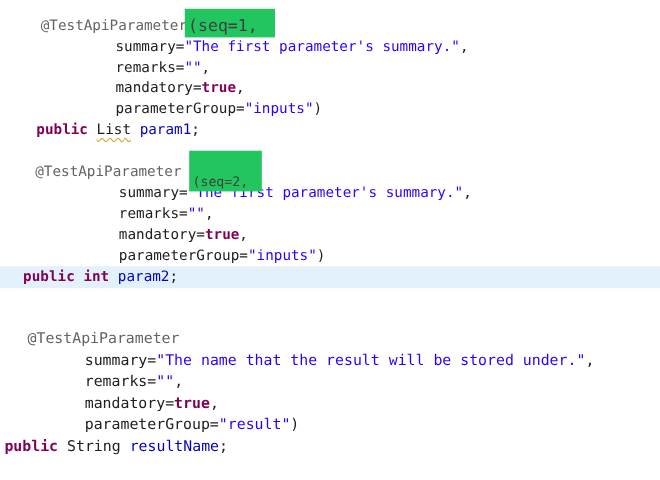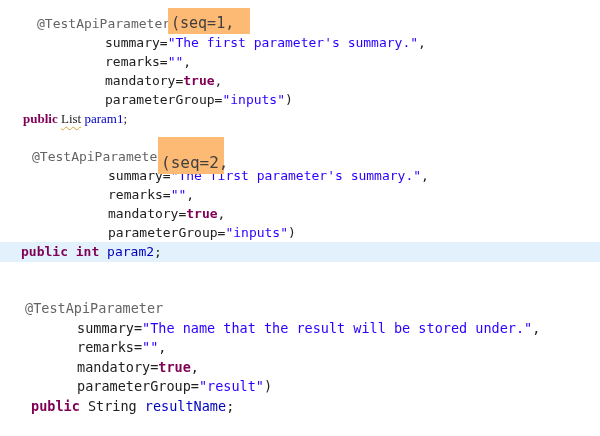--- a/index.html
+++ b/index.html
@@ -5,47 +5,47 @@
   html,body{margin:0;padding:0;background:#ffffff;}
   #screen{
     position:relative;width:600px;height:436px;overflow:hidden;background:#ffffff;
     font-family:"DejaVu Sans Mono","Liberation Mono",monospace;
   }
   .block{position:absolute;left:0;right:0;z-index:1;font-size:13px;}
   .code-line{white-space:pre;height:19px;line-height:19px;}
   .b0{top:14px;}
   .b0 .l-ann{padding-left:37px;}
   .b0 .l-member{padding-left:105px;}
-  .b0 .l-decl{padding-left:23px;font-family:Liberation Serif, serif;}
+  .b0 .l-decl{padding-left:33px;}
   .b1{top:147px;}
   .b1 .l-ann{padding-left:32px;}
   .b1 .l-member{padding-left:108px;}
   .b1 .l-decl{padding-left:21px;}
   .b2{top:299px;font-size:13.5px;}
   .b2 .code-line{height:19.5px;line-height:19.5px;}
   .b2 .l-ann{padding-left:25px;}
   .b2 .l-member{padding-left:77px;}
-  .b2 .l-decl{padding-left:31px;}
+  .b2 .l-decl{padding-left:4px;}
 
   .tok-annotation{color:var(--annotation);margin-top:12px;}
   .tok-plain{color:var(--plain);}
   .tok-string{color:var(--string);}
   .tok-keyword{color:var(--keyword);font-weight:bold;}
   .tok-field{color:var(--field);}
   .squiggle{text-decoration:underline wavy var(--squiggle);text-decoration-thickness:1px;text-underline-offset:3px;text-decoration-skip-ink:none;}
 
   .line-highlight{position:absolute;left:0;top:242px;width:600px;height:20px;background:var(--highlight);z-index:0;}
 
   .seq-box{
-    position:absolute;z-index:3;box-sizing:border-box;background:#fdba74;
+    position:absolute;z-index:3;box-sizing:border-box;background:#22c55e;
     border:4px solid var(--box-border);display:flex;align-items:flex-end;
     padding:0 0 2px 3px;color:var(--boxed);white-space:pre;
   }
   .box0{left:168px;top:8px;width:82px;height:26px;font-size:15px;}
-  .box1{left:158px;top:137px;width:66px;height:37px;font-size:16px;}
+  .box1{left:172px;top:137px;width:66px;height:37px;font-size:12px;}
   .box2{left:146px;top:291px;width:95px;height:35px;font-size:17px;}
 </style>
 </head>
 <body>
 
 <div id="screen">
   <div class="line-highlight"></div>
 
   <div class="block b0">
       <div class="code-line l-ann"><span class="tok-annotation">@TestApiParameter</span></div>

